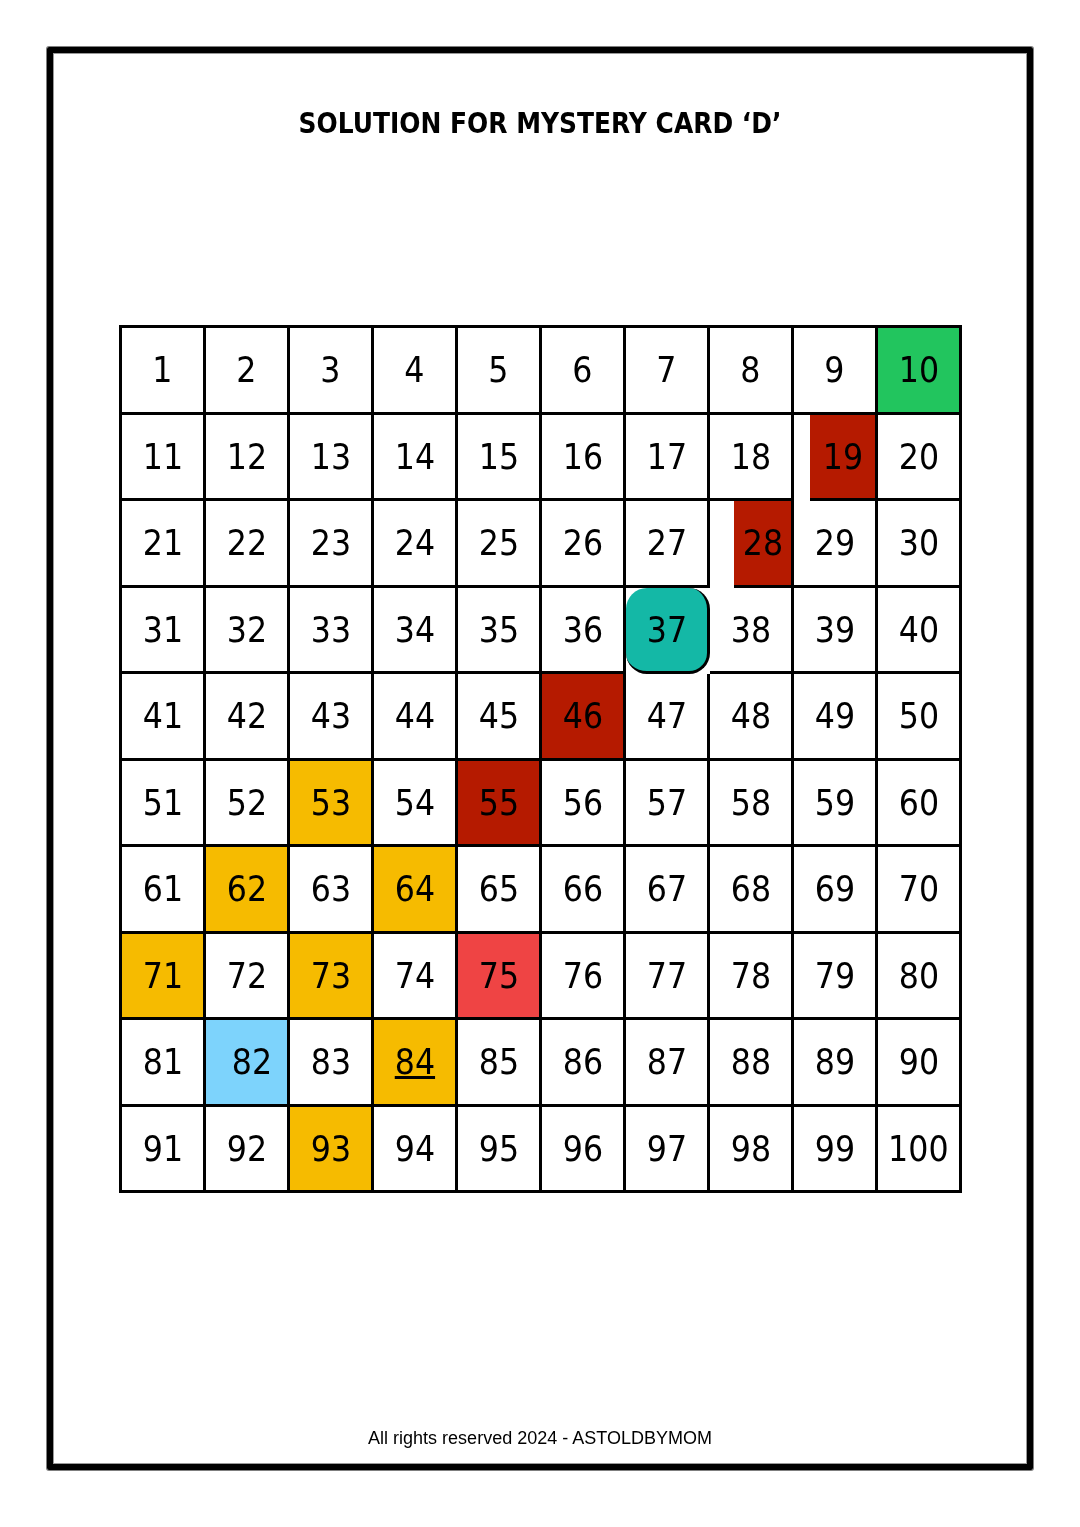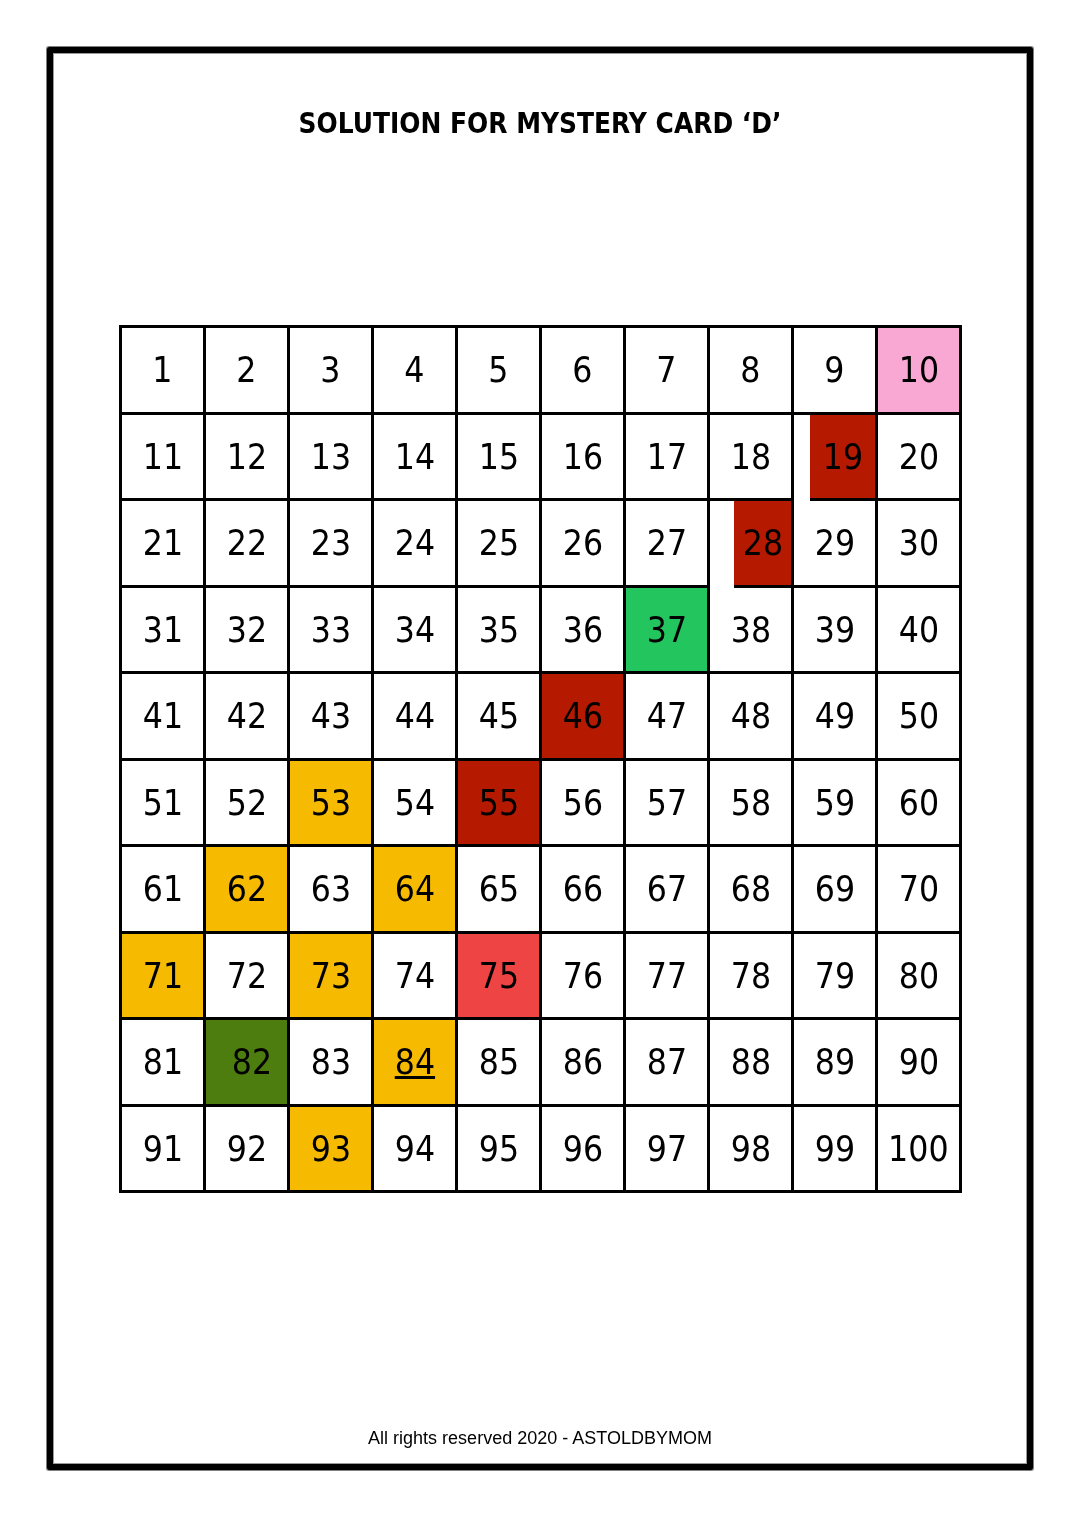--- a/index.html
+++ b/index.html
@@ -60,21 +60,21 @@
     </div>
     <div class="cell">
       <span>7</span>
     </div>
     <div class="cell">
       <span>8</span>
     </div>
     <div class="cell">
       <span>9</span>
     </div>
-    <div class="cell" style="background: #f9a8d4;">
+    <div class="cell" style="background: #22c55e;">
       <span>10</span>
     </div>
     <div class="cell">
       <span>11</span>
     </div>
     <div class="cell">
       <span>12</span>
     </div>
     <div class="cell">
       <span>13</span>
@@ -141,21 +141,21 @@
     </div>
     <div class="cell">
       <span>34</span>
     </div>
     <div class="cell">
       <span>35</span>
     </div>
     <div class="cell">
       <span>36</span>
     </div>
-    <div class="cell" style="background: #22c55e;">
+    <div class="cell" style="background: #14b8a6; border-radius: 21px;">
       <span>37</span>
     </div>
     <div class="cell">
       <span>38</span>
     </div>
     <div class="cell">
       <span>39</span>
     </div>
     <div class="cell">
       <span>40</span>
@@ -276,21 +276,21 @@
     </div>
     <div class="cell">
       <span>79</span>
     </div>
     <div class="cell">
       <span>80</span>
     </div>
     <div class="cell">
       <span>81</span>
     </div>
-    <div class="cell" style="background: #4d7c0f; padding-left: 11px;">
+    <div class="cell" style="background: #7dd3fc; padding-left: 11px;">
       <span>82</span>
     </div>
     <div class="cell">
       <span>83</span>
     </div>
     <div class="cell" style="background: rgb(246, 187, 0); text-decoration: underline;">
       <span>84</span>
     </div>
     <div class="cell">
       <span>85</span>
@@ -335,13 +335,13 @@
       <span>98</span>
     </div>
     <div class="cell">
       <span>99</span>
     </div>
     <div class="cell">
       <span>100</span>
     </div>
   </div>
 
-<div class="footer">All rights reserved 2020 - ASTOLDBYMOM</div>
+<div class="footer">All rights reserved 2024 - ASTOLDBYMOM</div>
 
 </body></html>

